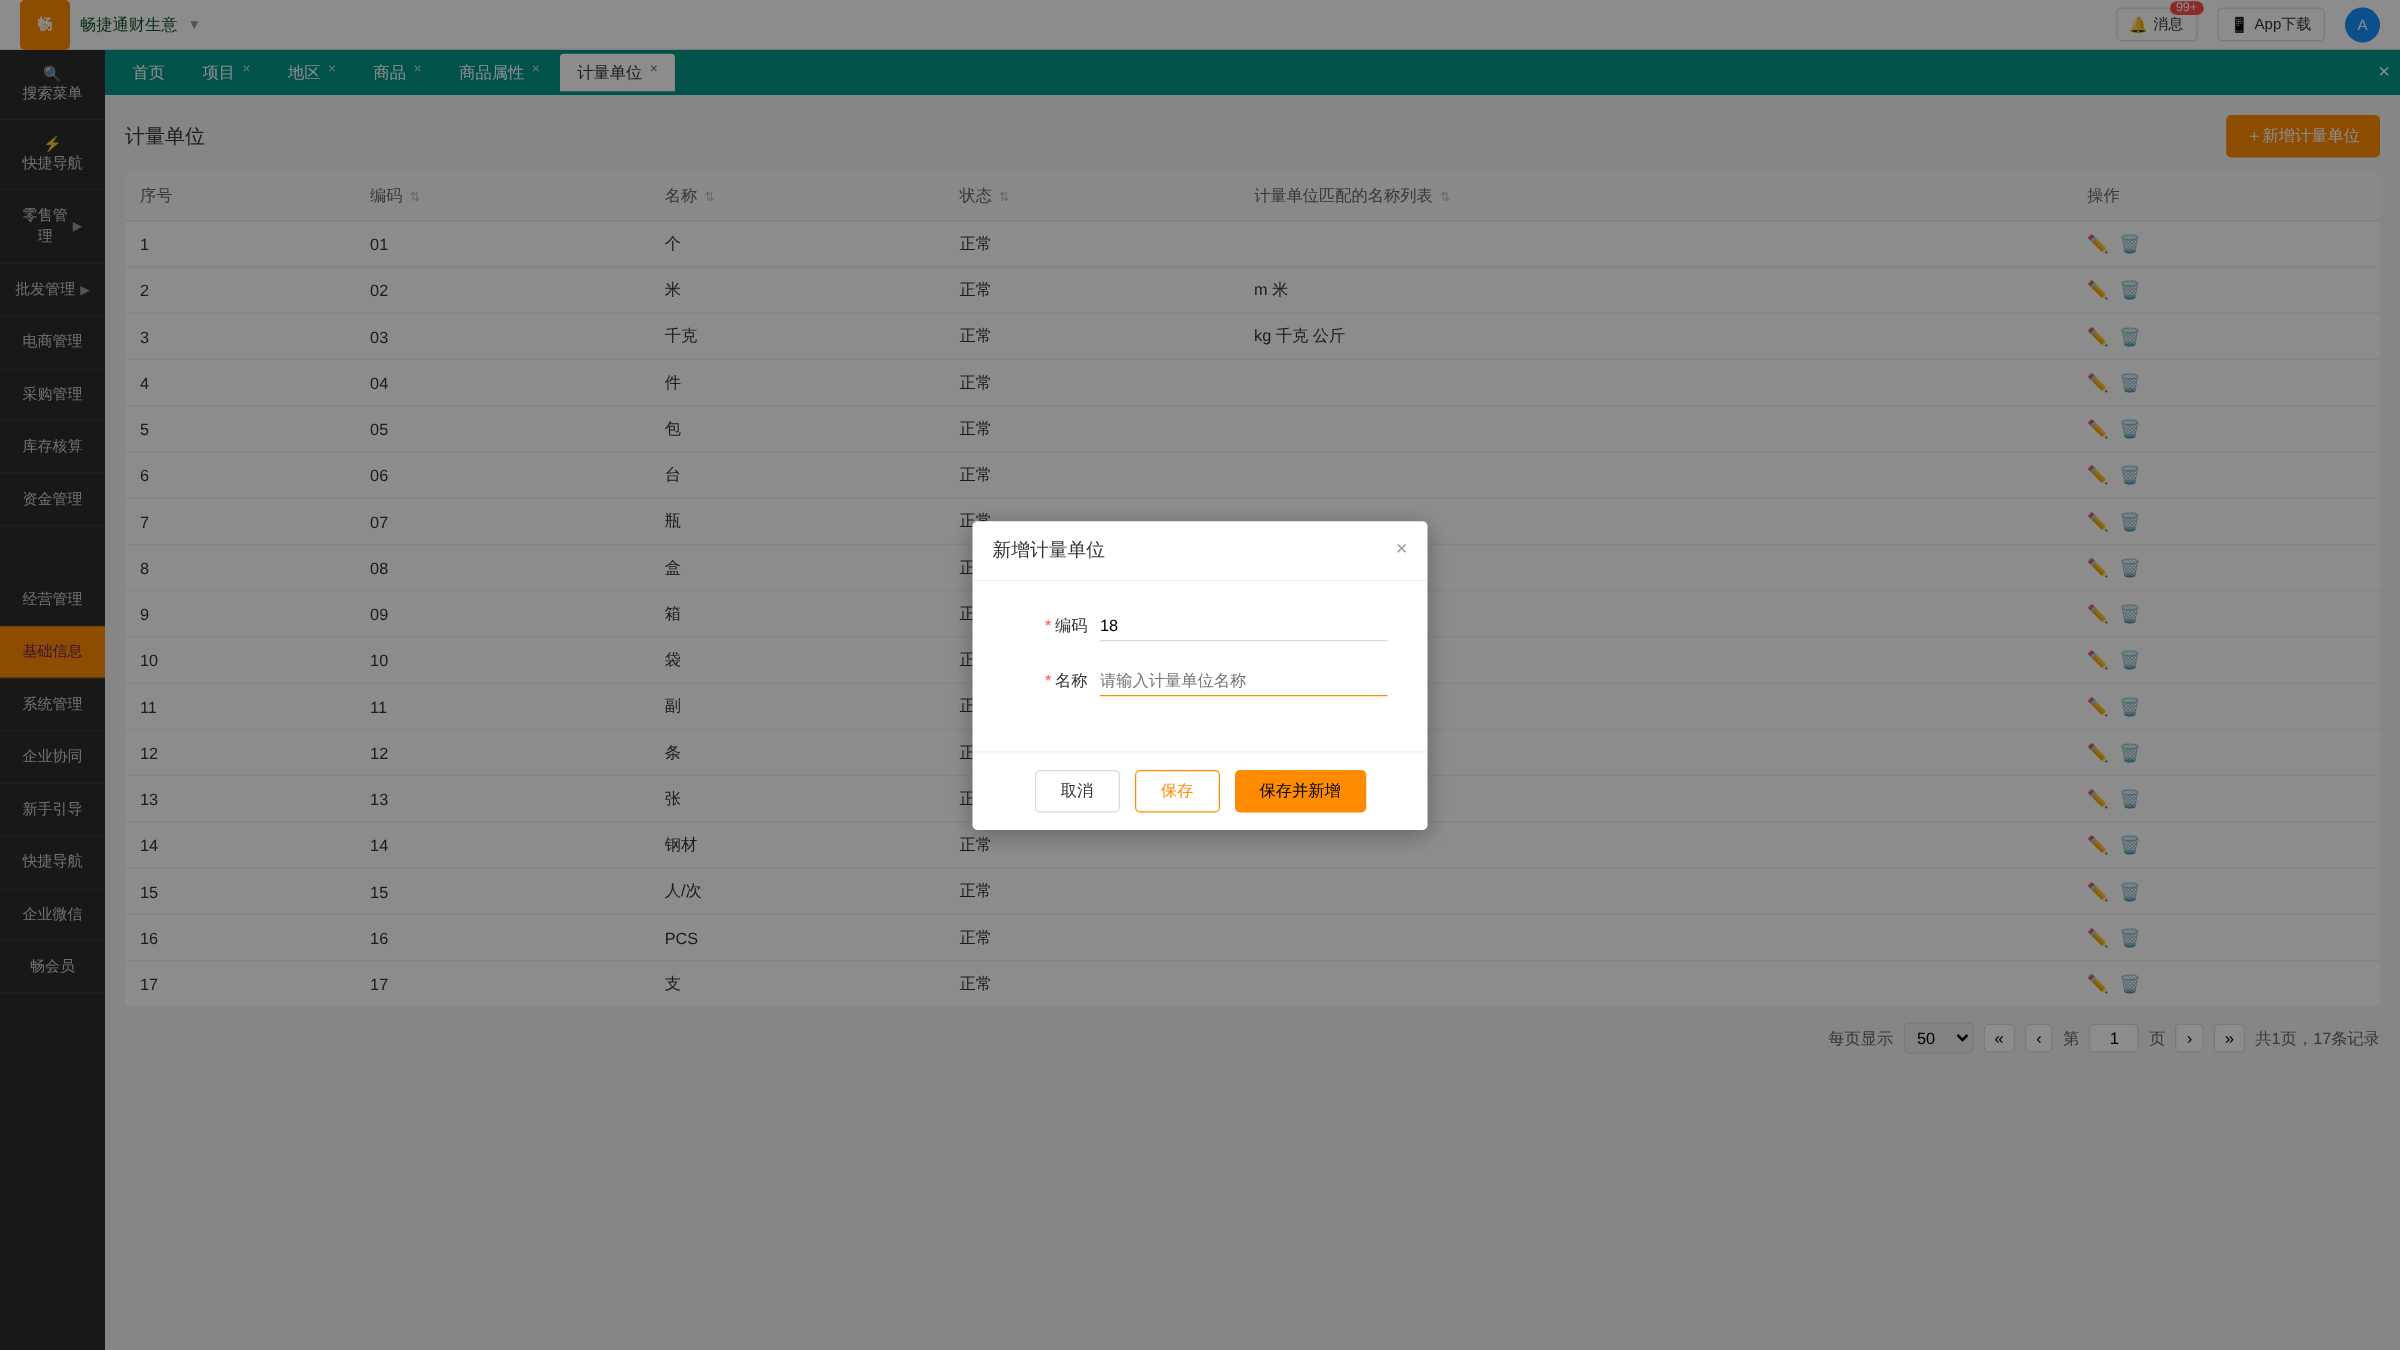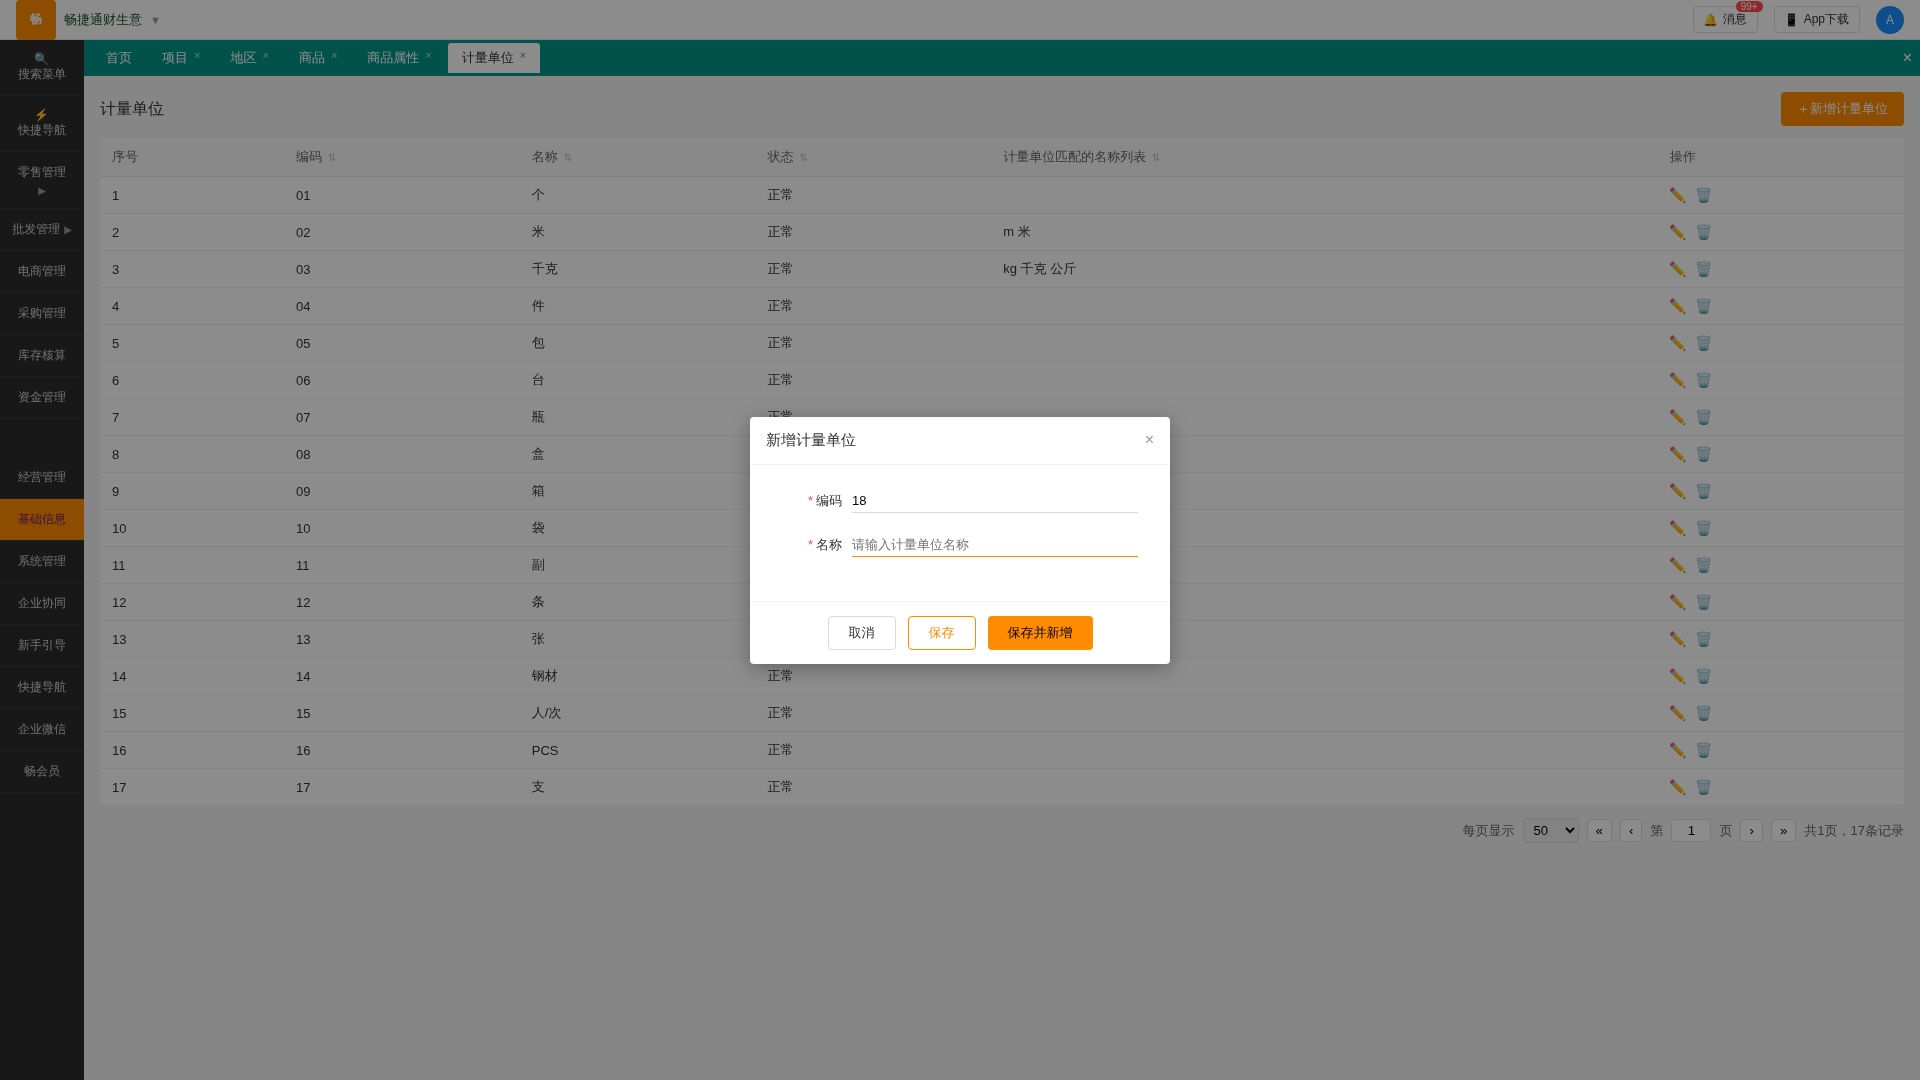--- a/index.html
+++ b/index.html
@@ -245,21 +245,21 @@
       z-index: 1000;
       display: flex;
       align-items: center;
       justify-content: center;
     }
 
     
     .modal {
       background: #fff;
       border-radius: 4px;
-      width: 420px;
+      width: 364px;
       box-shadow: 0 4px 20px rgba(0,0,0,0.3);
       overflow: hidden;
     }
     .modal-header {
       padding: 14px 16px;
       border-bottom: 1px solid #f0f0f0;
       display: flex;
       justify-content: space-between;
       align-items: center;
       font-size: 15px;
@@ -357,21 +357,21 @@
 
   <div class="sidebar">
     <div class="sidebar-item">
       <div>🔍</div>
       <div>搜索菜单</div>
     </div>
     <div class="sidebar-item">
       <div>⚡</div>
       <div>快捷导航</div>
     </div>
-    <div class="sidebar-item" style="display:flex; justify-content:center; align-items:center; gap:4px; padding:12px 18px;flex-direction:column;">
+    <div class="sidebar-item" style="display:flex; justify-content:center; align-items:center; gap:4px; padding:12px 18px;">
       <span style="font-size:12px;">零售管理</span>
         <span style="font-size:10px; color:#999;">▶</span>
     </div>
     <div class="sidebar-item" style="display:flex; justify-content:center; align-items:center; gap:4px; padding:12px 6px;">
       <span style="font-size:12px;">批发管理</span>
         <span style="font-size:10px; color:#999;">▶</span>
     </div>
     <div class="sidebar-item">
       <div style="font-size:12px;">电商管理</div>
     </div>

